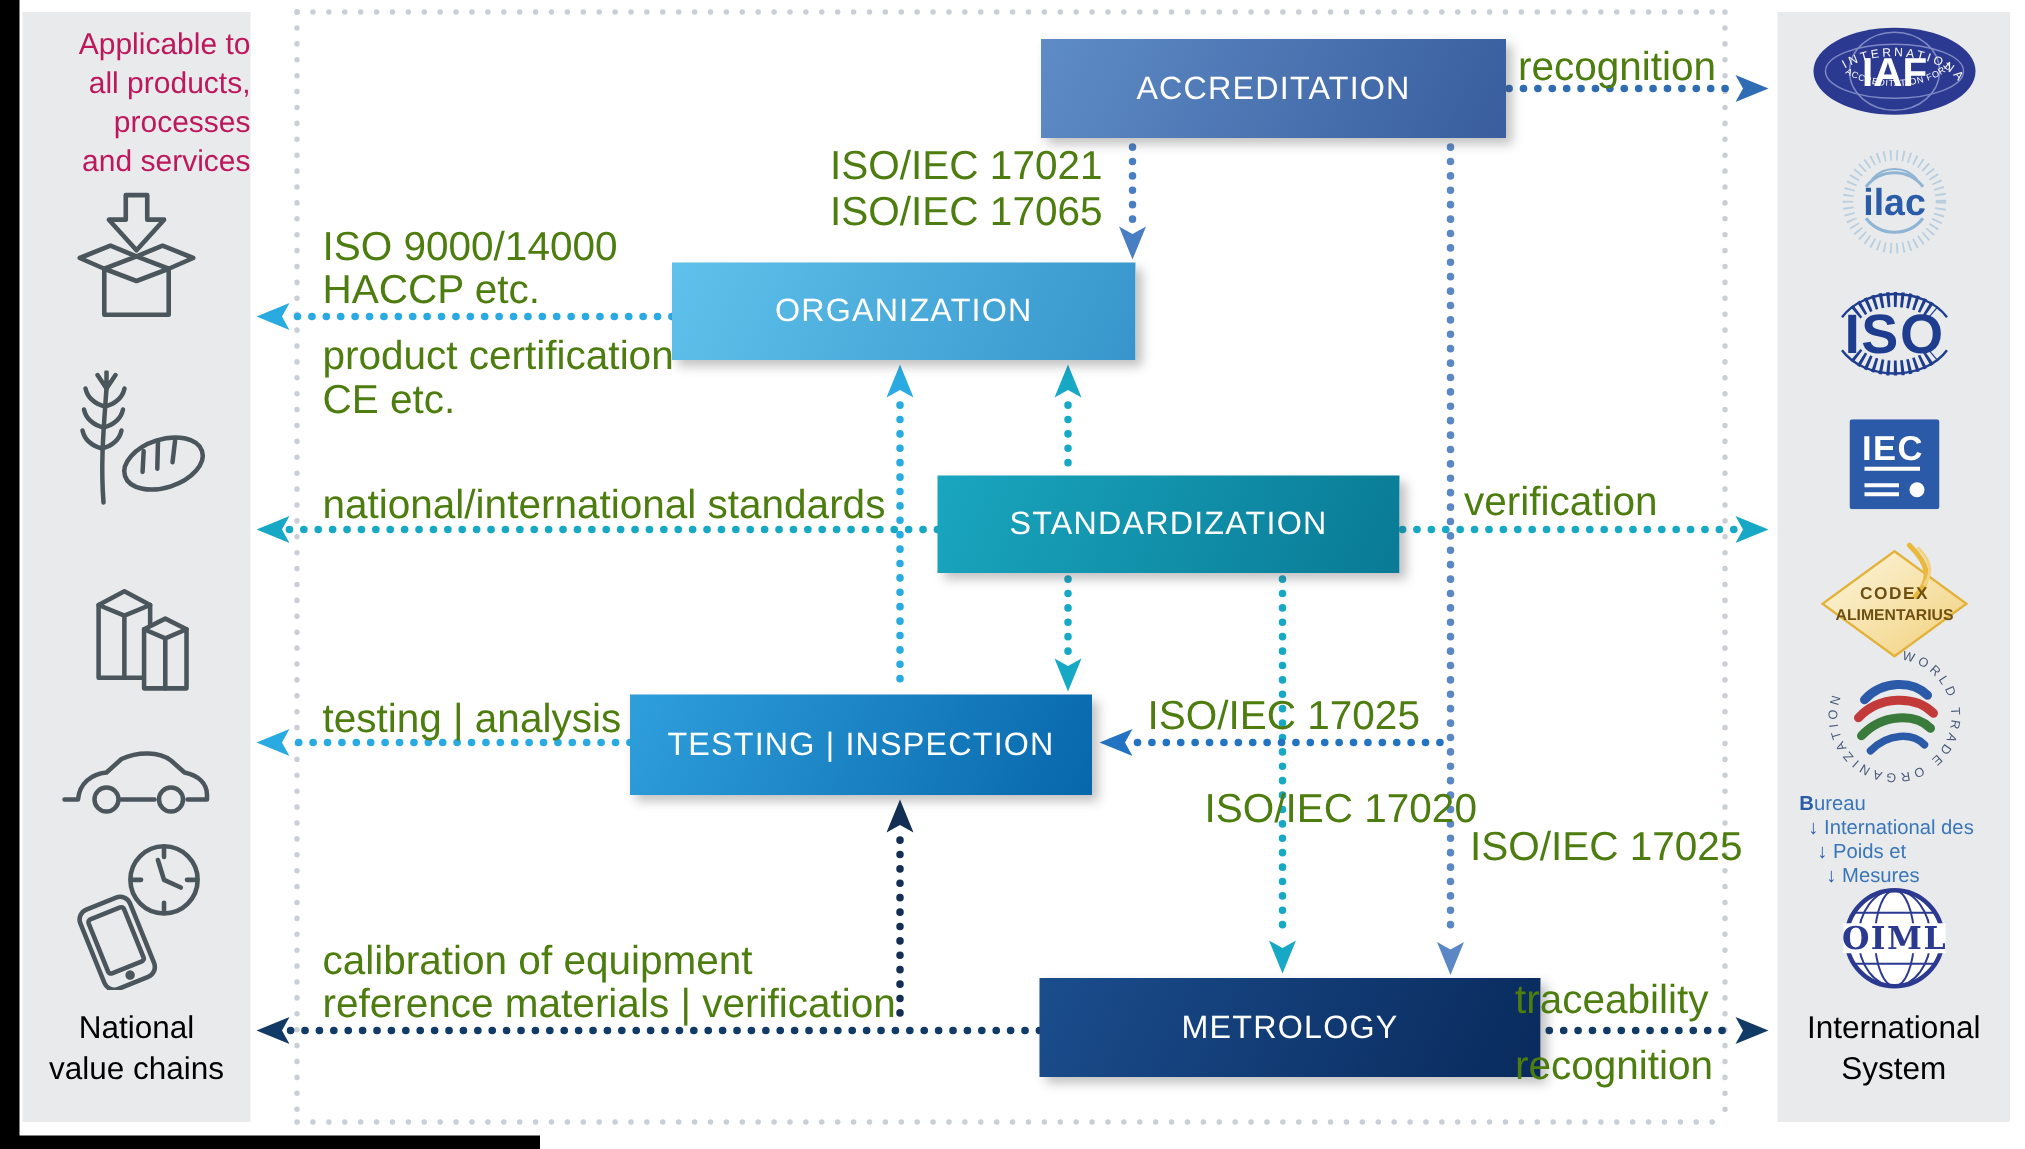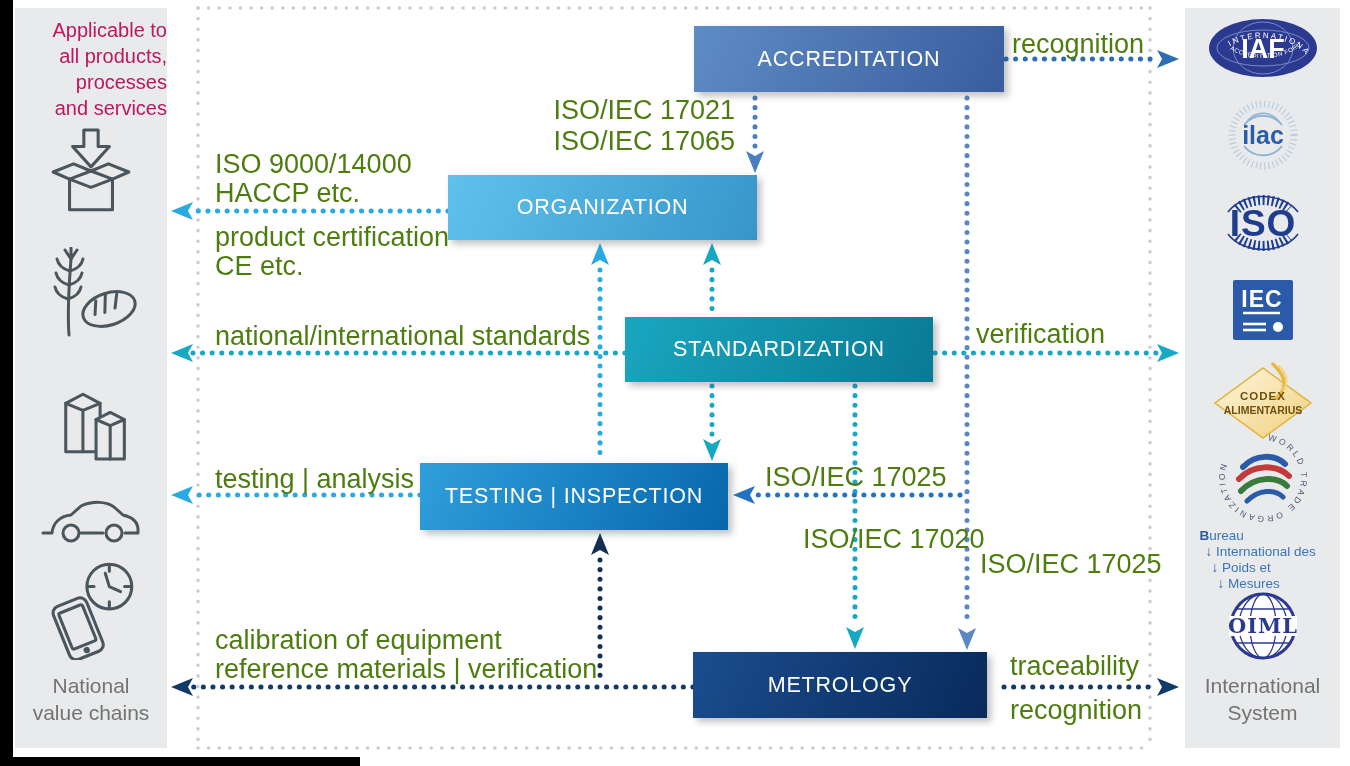--- a/index.html
+++ b/index.html
@@ -10,37 +10,37 @@
   .edge-left{left:0;top:0;width:13px;height:766px;}
   .edge-bottom{left:0;top:757px;width:360px;height:9px;}
 
   .panel{position:absolute;top:8px;height:740px;background:#e8eaec;}
   .panel-left{left:15px;width:152px;}
   .panel-right{left:1185px;width:155px;}
 
   .panel-title{position:absolute;top:9px;left:0;width:100%;text-align:right;
     font-size:20px;line-height:26px;color:#be185d;white-space:pre-line;}
   .panel-caption{position:absolute;bottom:22px;left:0;width:100%;text-align:center;
-    font-size:21px;line-height:27px;color:#737373;white-space:pre-line;}
+    font-size:21px;line-height:27px;color:#000000;white-space:pre-line;}
 
   .icon{position:absolute;left:50%;transform:translate(-50%,-50%);}
   .icon svg{display:block;}
   .ic{stroke:#4a565c;stroke-width:3;fill:none;stroke-linecap:round;stroke-linejoin:round;}
   .icfill{fill:#e8eaec;}
 
   .logo{position:absolute;left:50%;transform:translate(-50%,-50%);}
 
   .node{position:absolute;display:flex;align-items:center;justify-content:center;
     color:#fff;font-size:21.5px;letter-spacing:0.8px;
     box-shadow:4px 4px 7px rgba(60,60,60,0.32);}
   #box-accreditation{left:694px;top:26px;width:310px;height:66px;background:linear-gradient(115deg,#5e8cc6,#395d9d);}
   #box-certification{left:448px;top:175px;width:309px;height:65px;background:linear-gradient(115deg,#5fc2eb,#3795cb);}
   #box-standardization{left:625px;top:317px;width:308px;height:65px;background:linear-gradient(115deg,#1aa6bf,#097a95);}
   #box-testing{left:420px;top:463px;width:308px;height:67px;background:linear-gradient(115deg,#2f9fdc,#0767ab);}
-  #box-metrology{left:693px;top:652px;width:294px;height:66px;background:linear-gradient(115deg,#1b4d8d,#092a5c);}
+  #box-metrology{left:693px;top:652px;width:334px;height:66px;background:linear-gradient(115deg,#1b4d8d,#092a5c);}
 
   .lbl{position:absolute;color:#4d7c0f;font-size:27px;line-height:29px;white-space:pre-line;}
   .lbl-r{text-align:right;}
   #lbl-accr-cert{right:615px;top:95px;line-height:31px;}
   #lbl-recognition-top{left:1012px;top:30px;}
   #lbl-cert-left-top{left:215px;top:150px;}
   #lbl-cert-left-bottom{left:215px;top:223px;}
   #lbl-standards-left{left:215px;top:322px;}
   #lbl-harmonization{left:976px;top:320px;}
   #lbl-testing-left-top{left:215px;top:465px;}

